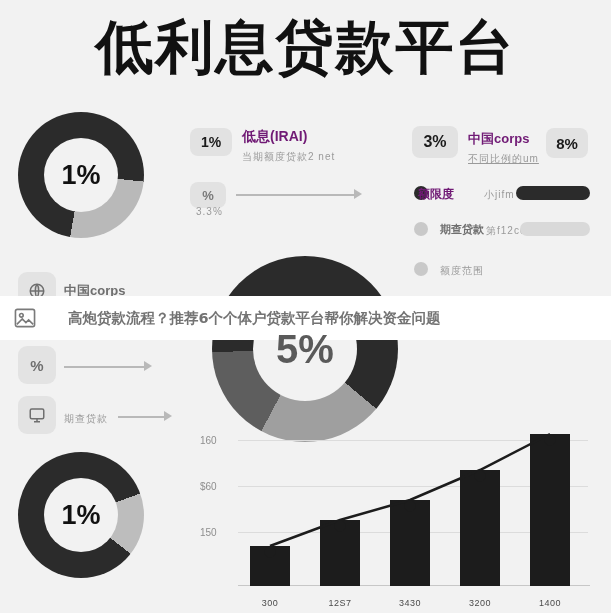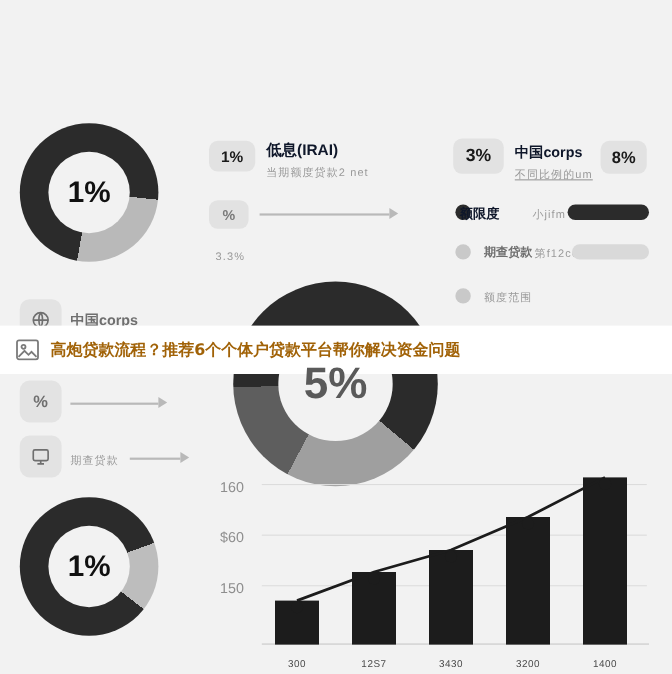--- a/index.html
+++ b/index.html
@@ -55,21 +55,21 @@
     font-weight: 700;
     color: #1a1a1a;
   }
   .muted-label {
     color: #9a9a9a;
     font-size: 10px;
     letter-spacing: 1px;
     white-space: nowrap;
   }
   .small-head {
-    color: #0f172a;
+    color: #701a75;
     font-size: 12px;
     font-weight: 700;
     white-space: nowrap;
   }
   .dot {
     width: 14px; height: 14px;
     border-radius: 50%;
     background: #2b2b2b;
     display: inline-block;
   }
@@ -159,21 +159,21 @@
   .grid-line {
     position: absolute;
     left: 42px;
     width: 350px;
     height: 1px;
     background: #dcdcdc;
   }
   .y-tick {
     position: absolute;
     left: 4px;
-    font-size: 13px;
+    font-size: 10px;
     color: #8e8e8e;
     transform: translateY(-5px);
   }
   .bar {
     position: absolute;
     background: #1c1c1c;
     bottom: 26px;
   }
   .x-tick {
     position: absolute;
@@ -211,30 +211,33 @@
     width: 611px;
     height: 44px;
     background: #ffffff;
     display: flex;
     align-items: center;
   }
   #banner .banner-text {
     font-family: "DejaVu Sans", sans-serif;
     font-size: 14.5px;
     font-weight: 700;
-    color: #a16207;
-    margin-left: 46px;
+    color: #737373;
+    margin-left: 68px;
     white-space: nowrap;
   }
 </style>
 </head>
 <body>
 
 <div id="root">
 
+  <div class="title-bar">
+    <div class="title-text">低利息贷款平台</div>
+  </div>
 
   <div class="donut" id="donut-top-left">
     <div class="hole"></div>
     <div class="val">1%</div>
   </div>
 
   <div class="icon-box" style="left:18px; top:272px;">
     <svg width="18" height="18" viewBox="0 0 24 24" fill="none" stroke="#6f6f6f" stroke-width="2">
       <circle cx="12" cy="12" r="9"></circle>
         <path d="M3 12h18M12 3c3 3.5 3 13.5 0 18M12 3c-3 3.5-3 13.5 0 18"></path>
@@ -261,21 +264,21 @@
     <div class="val">1%</div>
   </div>
 
   <div class="chip" style="position:absolute; left:190px; top:128px; width:42px; height:28px; font-size:14px;">1%</div>
   <div class="small-head" style="position:absolute; left:242px; top:128px; font-size:14px;">低息(IRAI)</div>
   <div class="muted-label" style="position:absolute; left:242px; top:150px;">当期额度贷款2 net</div>
 
   <div class="chip" style="position:absolute; left:190px; top:182px; width:36px; height:26px; font-size:13px; color:#7a7a7a;">%</div>
   <div class="arrow-line" style="left:236px; top:194px; width:118px;"></div>
   <div class="arrow-head" style="left:354px; top:189px;"></div>
-  <div class="muted-label" style="position:absolute; left:196px; top:228px;">3.3%</div>
+  <div class="muted-label" style="position:absolute; left:196px; top:206px;">3.3%</div>
 
   <div class="donut" id="donut-center">
     <div class="hole"></div>
     <div class="val">5%</div>
   </div>
 
   <div class="chip" style="position:absolute; left:412px; top:126px; width:46px; height:32px; font-size:16px;">3%</div>
   <div class="small-head" style="position:absolute; left:468px; top:130px; font-size:13px;">中国corps</div>
   <div class="muted-label" style="position:absolute; left:468px; top:152px;text-decoration:underline;">不同比例的um</div>
   <div class="chip" style="position:absolute; left:546px; top:128px; width:42px; height:30px; font-size:15px;">8%</div>

